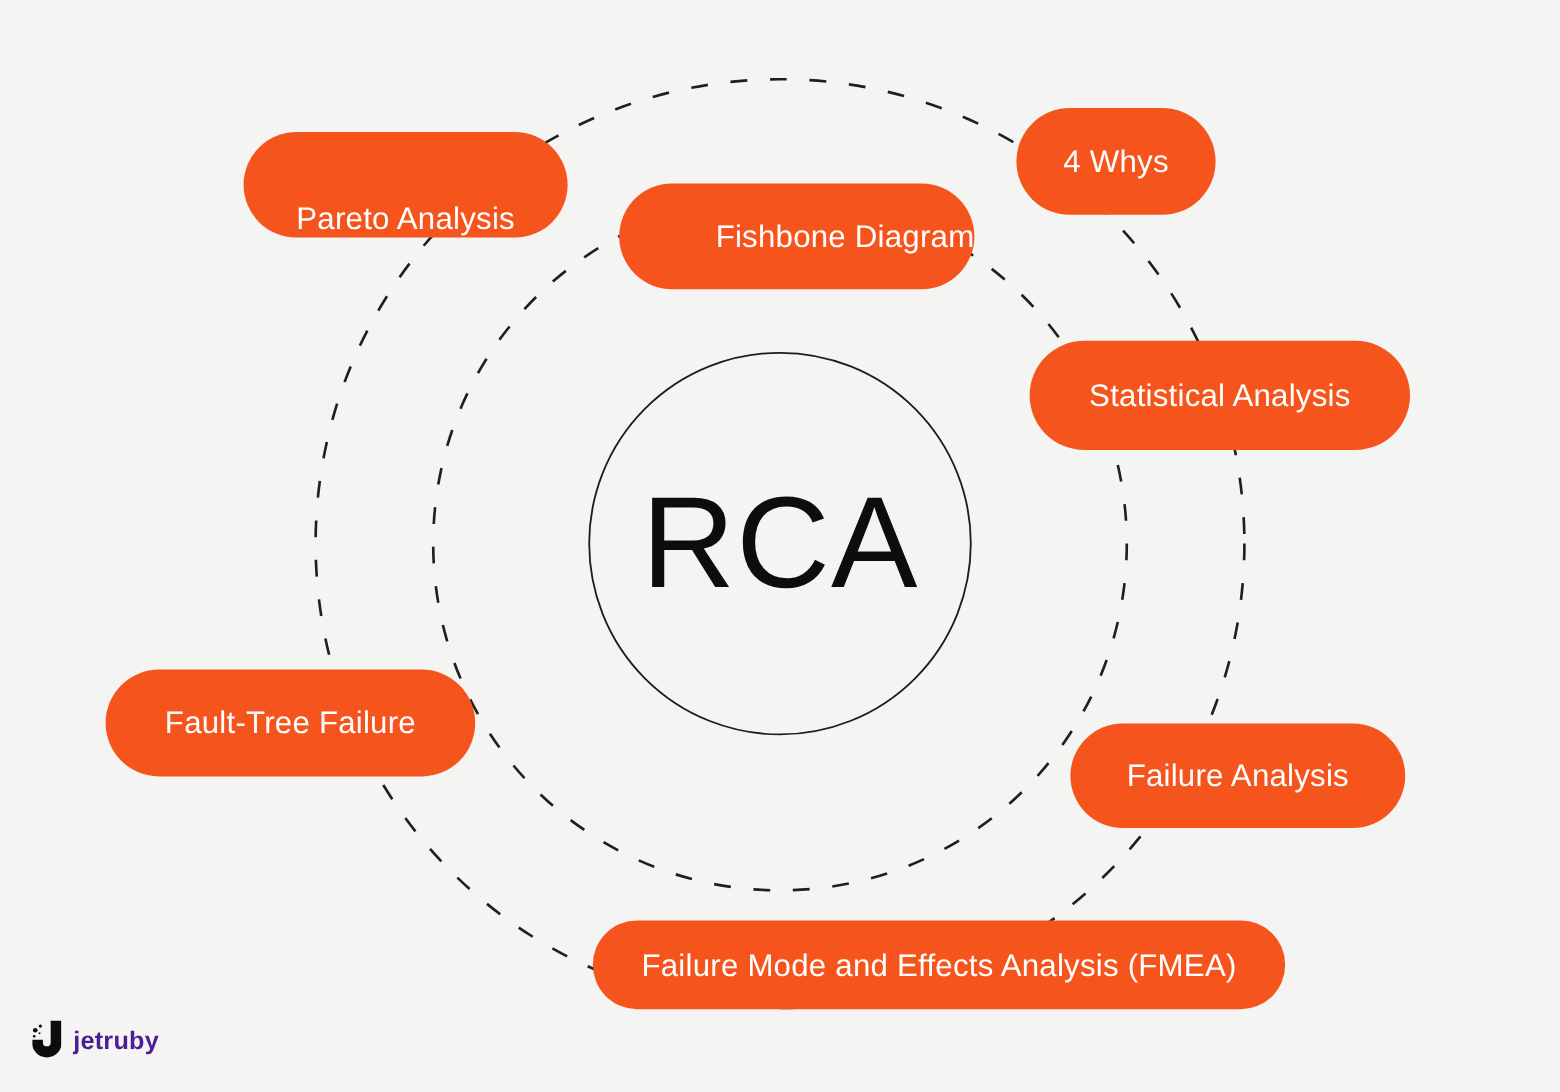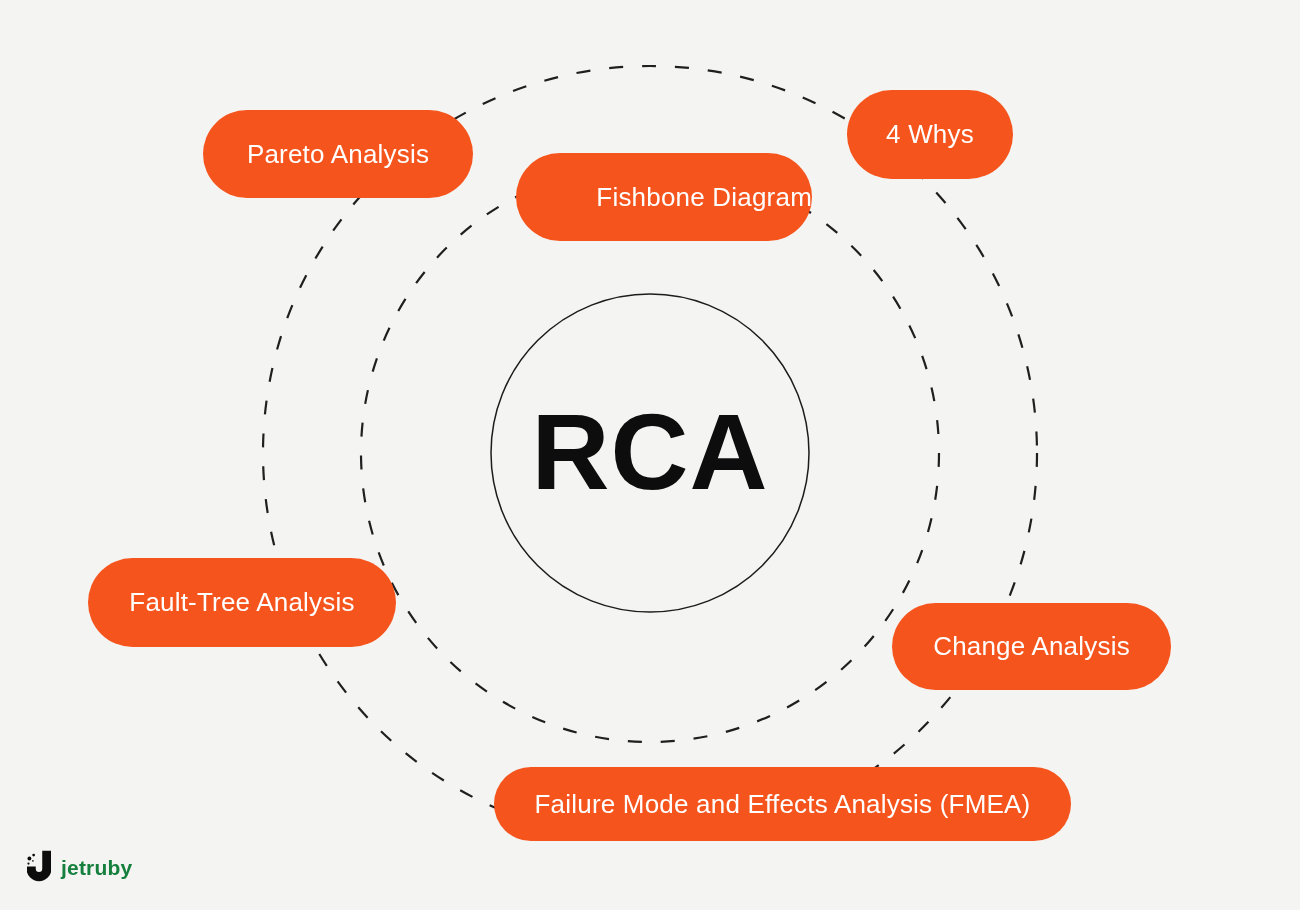--- a/index.html
+++ b/index.html
@@ -19,41 +19,41 @@
     position: absolute;
     left: 0; top: 0;
     width: 1300px; height: 910px;
   }
   .center-label {
     position: absolute;
     left: 650px;
     top: 452px;
     transform: translate(-50%, -50%);
     font-size: 108px;
-    font-weight: bold;
+    font-weight: normal;
     letter-spacing: 1px;
     color: #0d0d0d;
     line-height: 1;
     white-space: nowrap;
   }
   .pill {
     position: absolute;
     background: #f6541d;
     color: #ffffff;
     border-radius: 46px;
     display: flex;
     align-items: center;
     justify-content: center;
     font-size: 26px;
     font-weight: 500;
     letter-spacing: 0.2px;
     white-space: nowrap;
     box-sizing: border-box;
   }
-  .pill-pareto     { left: 203px; top: 110px; width: 270px; height: 88px; }
+  .pill-pareto     { left: 203px; top: 110px; width: 270px; height: 88px; align-items: flex-end; }
   .pill-fishbone   { left: 516px; top: 153px; width: 296px; height: 88px; justify-content: flex-end; }
   .pill-five-whys  { left: 847px; top:  90px; width: 166px; height: 89px; }
   .pill-statistical{ left: 858px; top: 284px; width: 317px; height: 91px; }
   .pill-eight-d    { left: 303px; top: 343px; width: 117px; height: 87px; border-radius: 42px; }
   .pill-fault-tree { left:  88px; top: 558px; width: 308px; height: 89px; }
   .pill-change     { left: 892px; top: 603px; width: 279px; height: 87px; }
   .pill-fmea       { left: 494px; top: 767px; width: 577px; height: 74px; }
 
   .logo {
     position: absolute;
@@ -61,21 +61,21 @@
     top: 848px;
     display: flex;
     align-items: center;
     gap: 10px;
   }
   .logo-icon { display: block; }
   .logo-text {
     font-size: 21px;
     font-weight: 800;
     letter-spacing: 0.2px;
-    color: #15803d;
+    color: #4c1d95;
     line-height: 1;
     padding-top: 4px;
   }
 </style>
 </head>
 <body>
 
 <div class="stage">
 
   <svg class="rings" viewBox="0 0 1300 910" aria-hidden="true">
@@ -91,25 +91,28 @@
 
   <div class="pill pill-pareto">
     <span>Pareto Analysis</span>
   </div>
   <div class="pill pill-fishbone">
     <span>Fishbone Diagram</span>
   </div>
   <div class="pill pill-five-whys">
     <span>4 Whys</span>
   </div>
+  <div class="pill pill-statistical">
+    <span>Statistical Analysis</span>
+  </div>
   <div class="pill pill-fault-tree">
-    <span>Fault-Tree Analysis</span>
+    <span>Fault-Tree Failure</span>
   </div>
   <div class="pill pill-change">
-    <span>Change Analysis</span>
+    <span>Failure Analysis</span>
   </div>
   <div class="pill pill-fmea">
     <span>Failure Mode and Effects Analysis (FMEA)</span>
   </div>
 
   <div class="logo">
     <svg class="logo-icon" width="24" height="34" viewBox="0 0 26 36" aria-hidden="true">
       <path d="M21.5 2.5 V22 a8.5 8.5 0 0 1 -17 0 v-2.5" fill="none" stroke="#0c0c0c" stroke-width="10" stroke-linecap="butt"></path>
       <circle cx="2.6" cy="11" r="2.1" fill="#0c0c0c"></circle>
       <circle cx="7.2" cy="7.2" r="1.5" fill="#0c0c0c"></circle>

